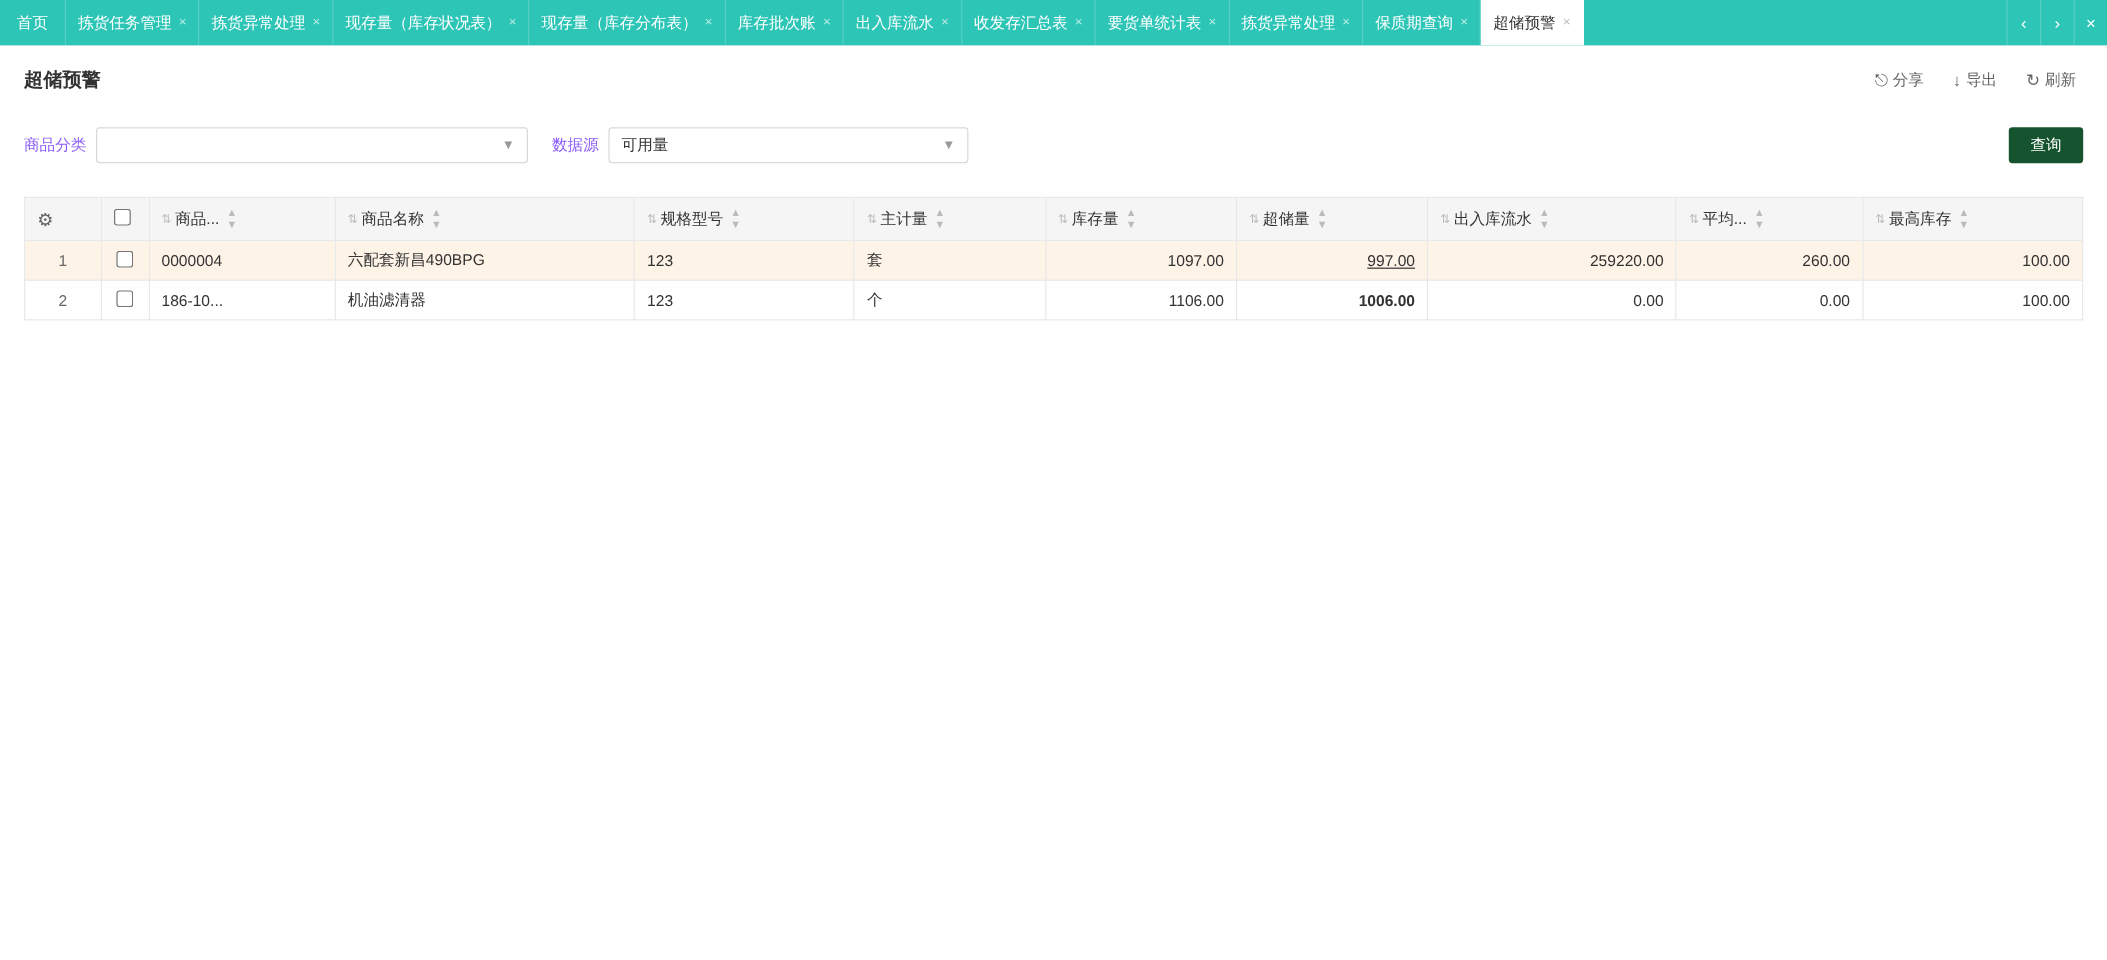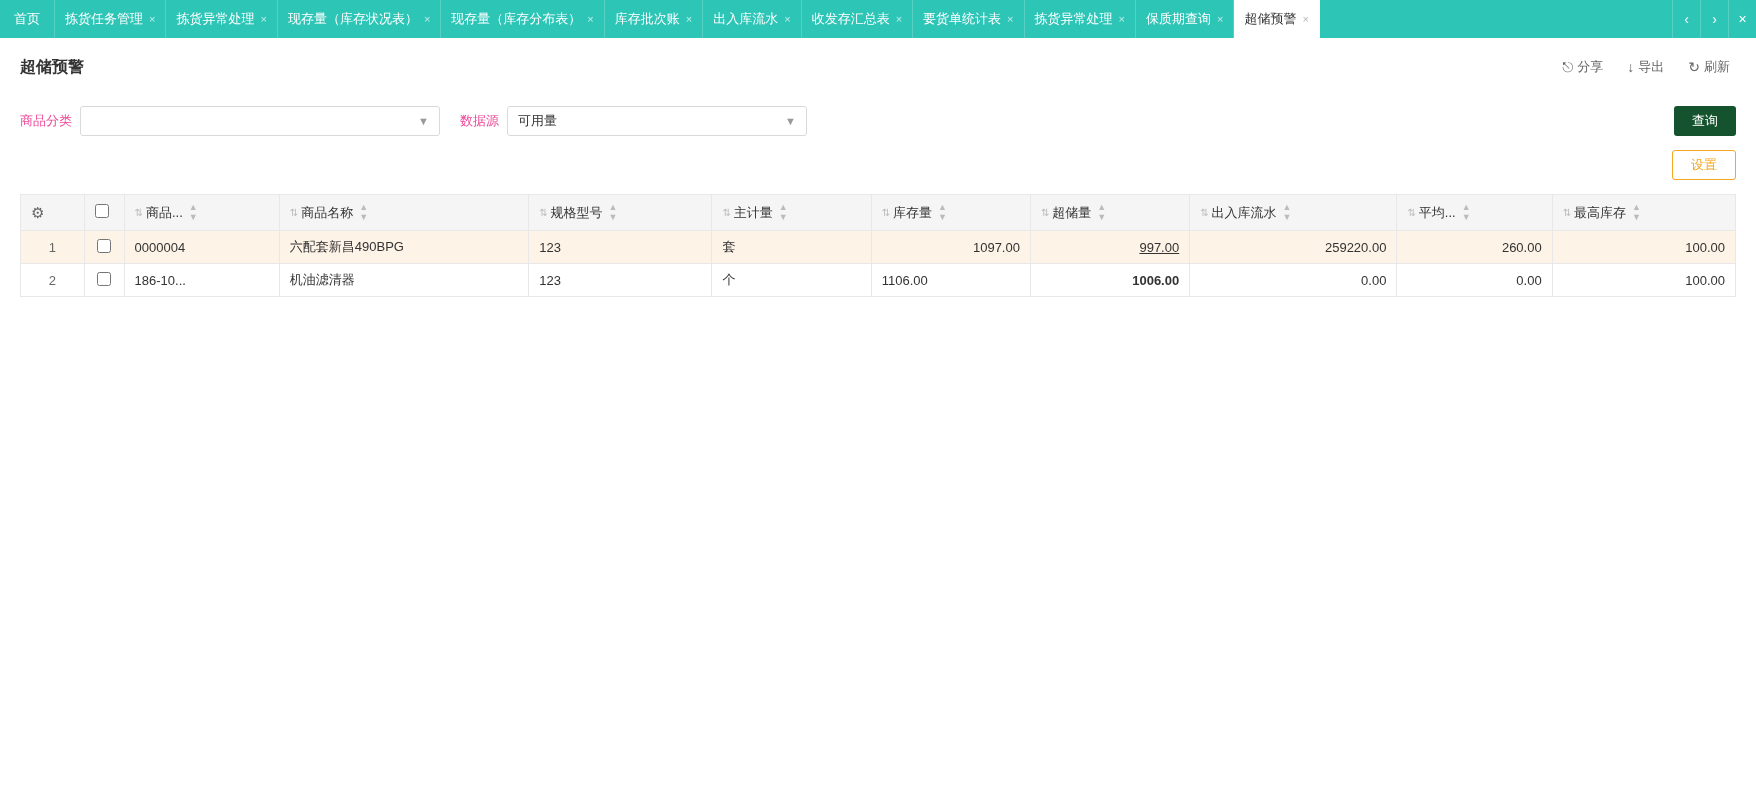--- a/index.html
+++ b/index.html
@@ -108,21 +108,21 @@
       margin-bottom: 14px;
       gap: 20px;
     }
     .filter-item {
       display: flex;
       align-items: center;
       gap: 8px;
     }
     .filter-label {
       font-size: 13px;
-      color: #ec4899;
+      color: #8b5cf6;
       white-space: nowrap;
     }
     .filter-select {
       width: 280px;
       height: 30px;
       border: 1px solid #d9d9d9;
       border-radius: 3px;
       padding: 0 10px;
       font-size: 13px;
       color: #333;
@@ -305,23 +305,20 @@
       <div class="filter-item">
         <span class="filter-label">数据源</span>
         <div class="filter-select" style="width:300px;">
           <span>可用量</span>
           <span class="chevron">▼</span>
         </div>
       </div>
       <div style="margin-left:auto;display:flex;gap:8px;align-items:center;">
         <button class="btn-query">查询</button>
       </div>
-    </div>
-    <div style="display:flex;justify-content:flex-end;margin-top:4px;">
-      <button class="btn-settings">设置</button>
     </div>
   </div>
 
   <table class="data-table">
     <thead>
       <tr id="table-header-row">
       <th><span class="gear-icon">⚙</span></th>
           <th class="checkbox-col"><input type="checkbox" style=""></th>
           <th>
             <div class="th-inner">
@@ -429,21 +426,21 @@
           <td style="text-align:right;">260.00</td>
           <td style="text-align:right;">100.00</td>
         </tr>
         <tr>
           <td style="text-align:center;color:#666;">2</td>
           <td class="checkbox-col"><input type="checkbox" style=""></td>
           <td>186-10...</td>
           <td>机油滤清器</td>
           <td>123</td>
           <td>个</td>
-          <td style="">1106.00</td>
+          <td style="text-align:right;">1106.00</td>
           <td style="text-align:right;font-weight:bold;">1006.00</td>
           <td style="text-align:right;">0.00</td>
           <td style="text-align:right;">0.00</td>
           <td style="text-align:right;">100.00</td>
         </tr>
       </tbody>
   </table>
 
 </div>
 

